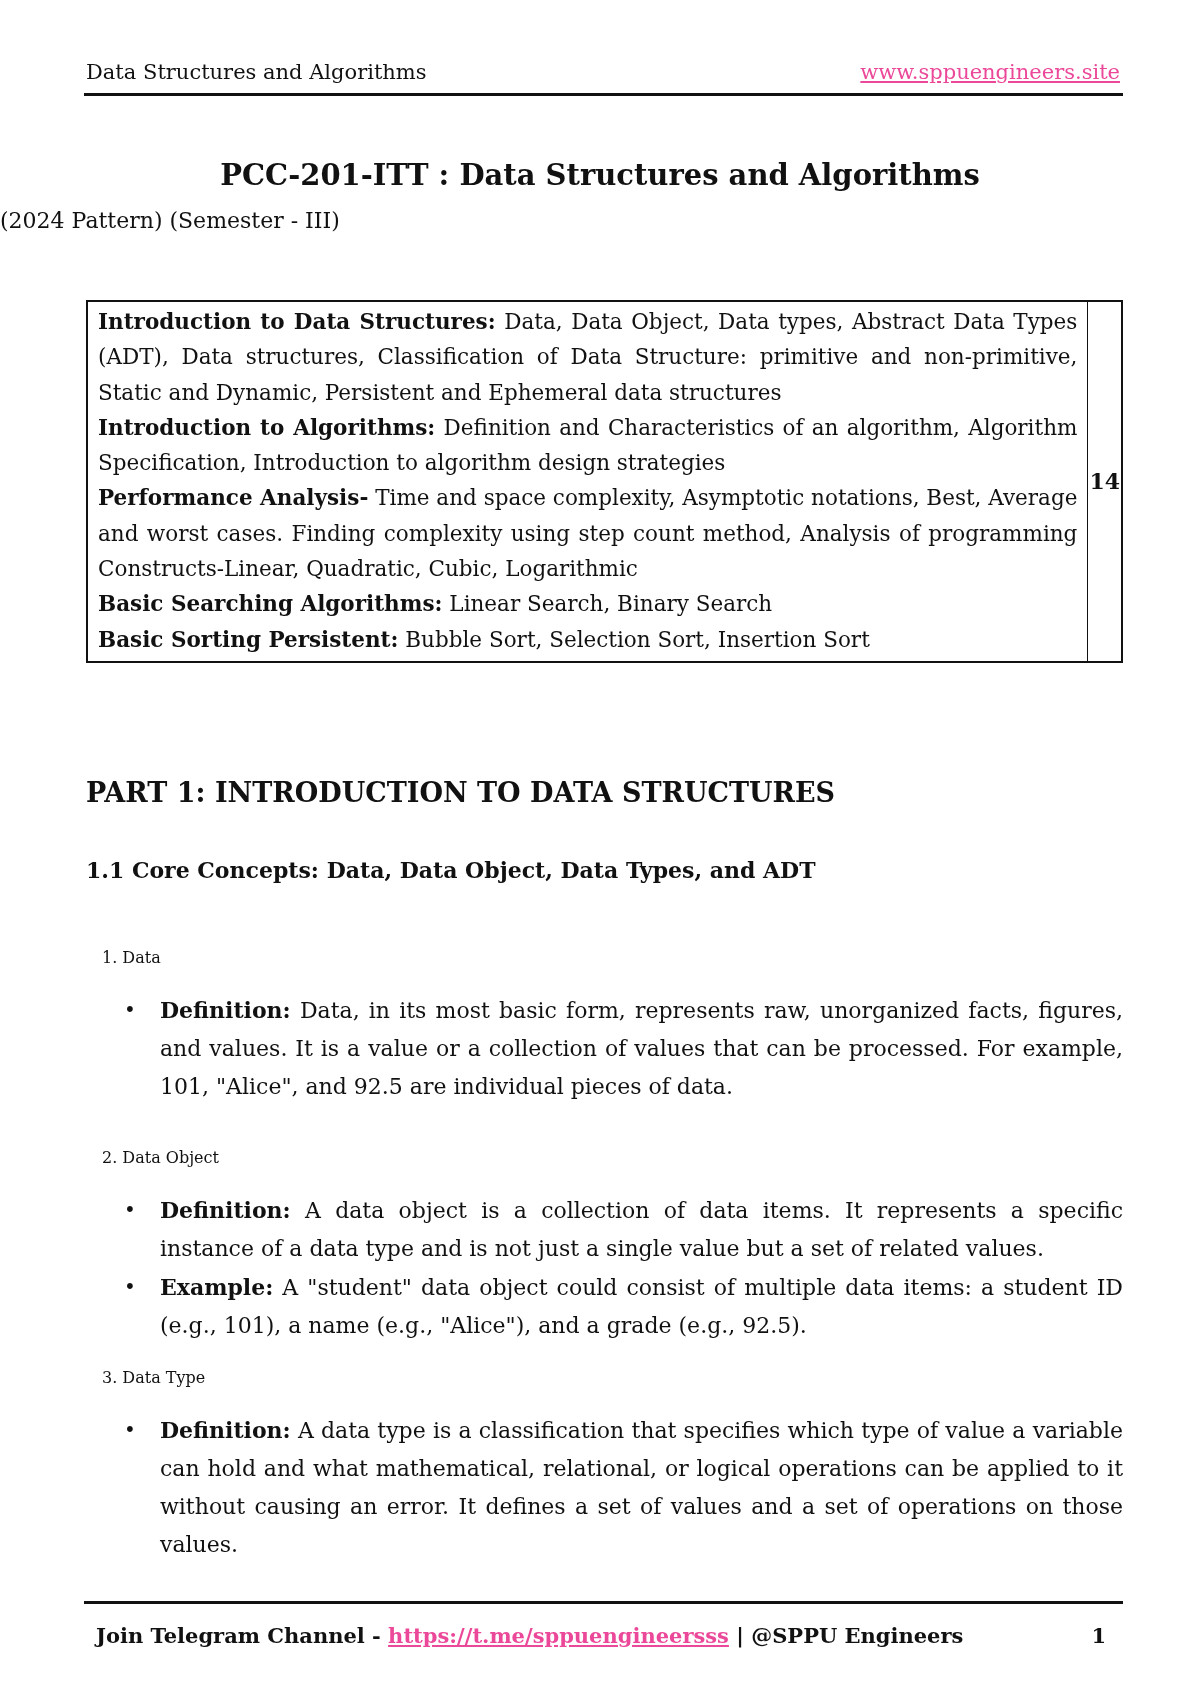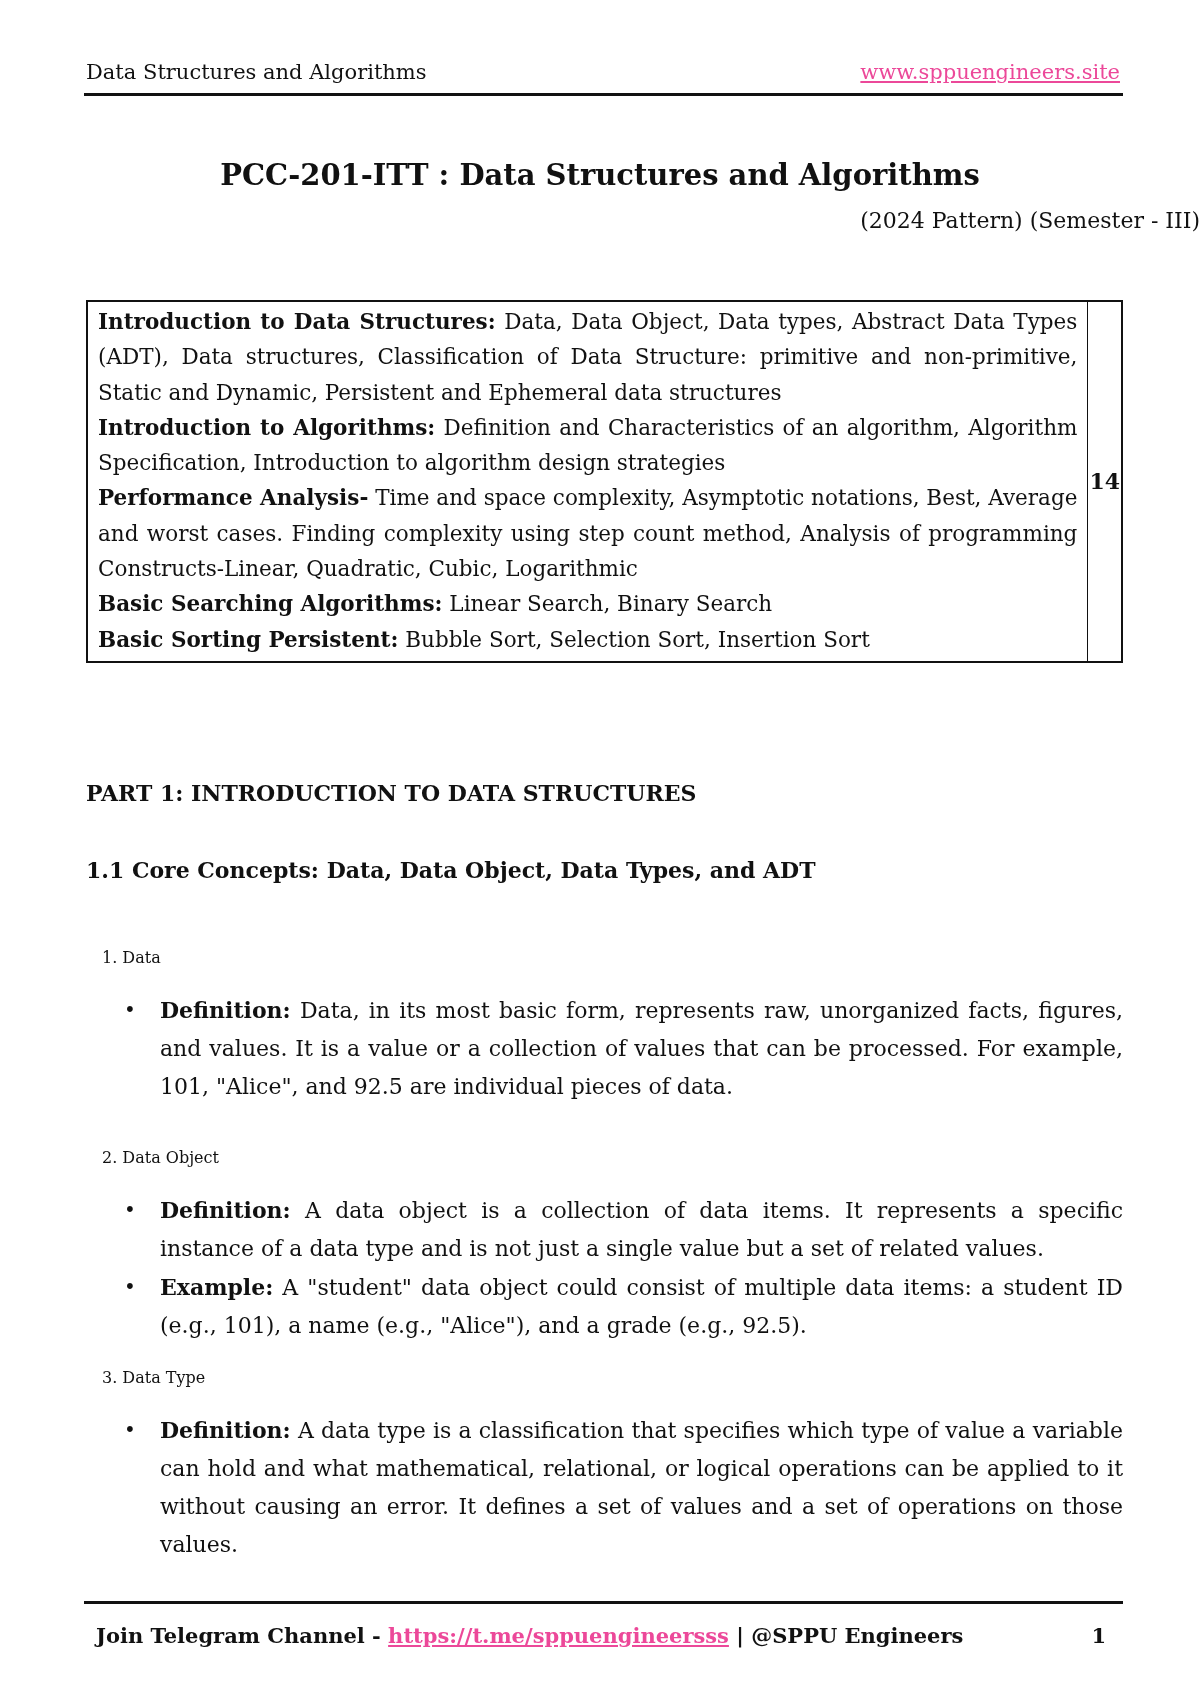--- a/index.html
+++ b/index.html
@@ -13,41 +13,41 @@
       display: flex; justify-content: space-between; align-items: flex-end;
       font-size: 21px; line-height: 28px; gap: 28px;
     }
     .header-rule { position: absolute; left: 84px; top: 93px; width: 1039px; height: 3px; background: #111; }
     .link { color: #ec4899; text-decoration: underline; }
     .title {
       position: absolute; left: 0; top: 156px; width: 1200px; text-align: center;
       font-size: 29px; font-weight: bold; line-height: 38px;
     }
     .subtitle {
-      position: absolute; left: 0; top: 206px; width: 1200px; text-align: right;
+      position: absolute; left: 0; top: 206px; width: 1200px; text-align: left;
       font-size: 22px; line-height: 30px;
     }
     table.syllabus {
       position: absolute; left: 86px; top: 300px; width: 1037px;
       border-collapse: collapse; border: 2px solid #111;
       font-size: 21.5px;
     }
     table.syllabus th {
       border: 1px solid #111; border-bottom: 3px solid #111;
       height: 48px; padding: 0 10px; font-weight: bold; font-size: 22px;
     }
     table.syllabus td { border: 1px solid #111; vertical-align: top; }
     .th-unit { width: 96px; }
     .th-marks { width: 96px; }
     .content-cell { padding: 2px 10px 4px 10px; line-height: 35.3px; text-align: justify; }
     .marks-cell { text-align: center; vertical-align: middle !important; font-weight: bold; font-size: 22px; margin-left: 44px; }
     .topic { display: block; }
     .topic b { font-weight: bold; }
     .h-part {
-      position: absolute; left: 86px; top: 778px; font-weight: bold; font-size: 22px; line-height: 30px;
+      position: absolute; left: 86px; top: 778px; font-weight: bold; font-size: 27px; line-height: 30px;
     }
     .h-sub {
       position: absolute; left: 86px; top: 855px; font-weight: bold; font-size: 22px; line-height: 30px;
     }
     .section { position: absolute; left: 86px; width: 1037px; }
     .section h3 { margin: 16px; font-size: 16px; font-weight: normal; line-height: 34px; }
     .section ul { margin: 0; padding: 0; list-style: none; }
     .section li {
       position: relative; padding-left: 74px; font-size: 22px; line-height: 38px; text-align: justify;
     }

